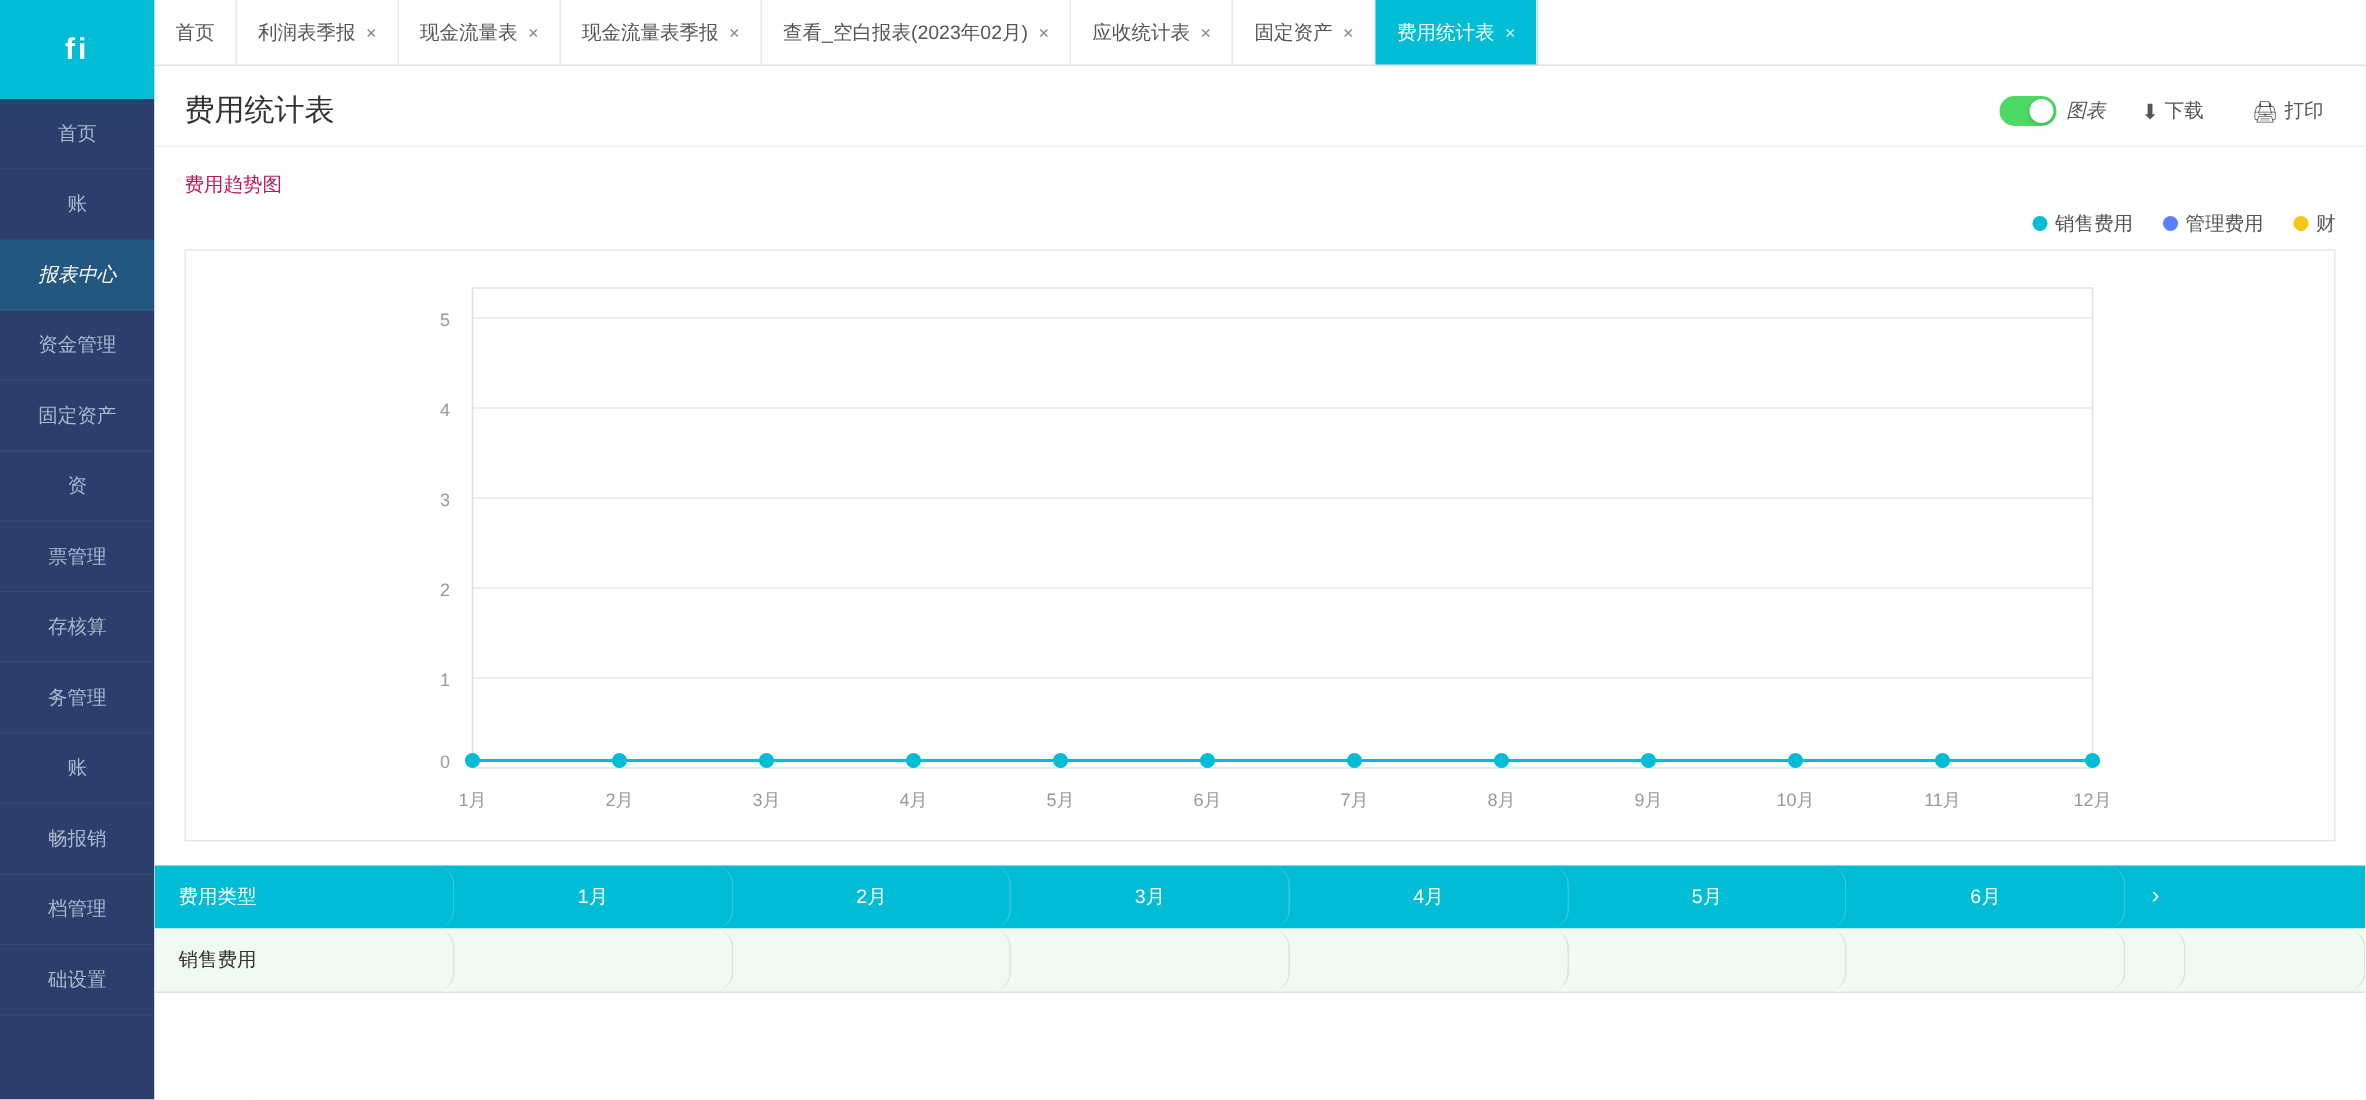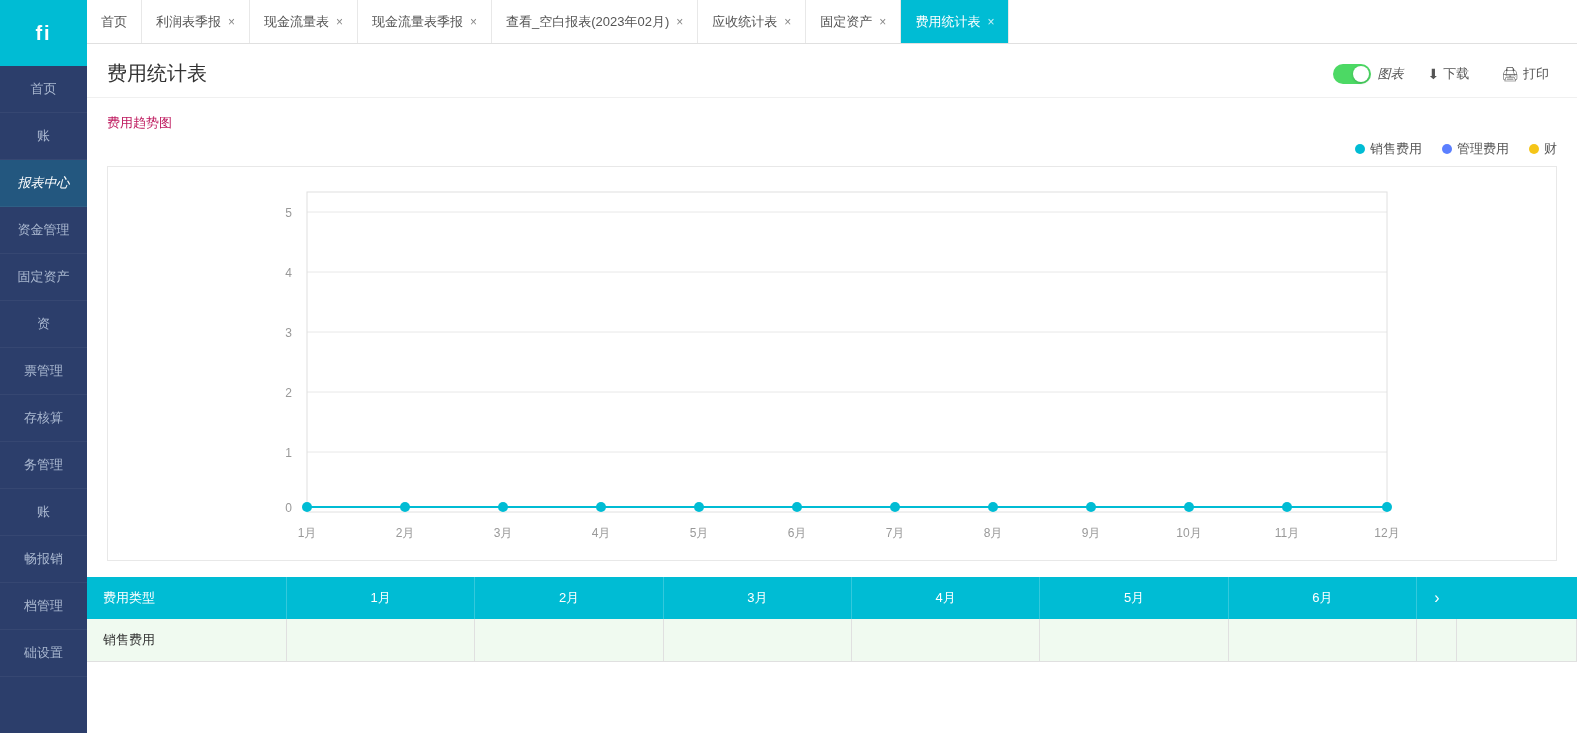--- a/index.html
+++ b/index.html
@@ -1,20 +1,20 @@
 <!DOCTYPE html>
 <html><head>
   <meta charset="utf-8">
   <style>
     * { margin: 0; padding: 0; box-sizing: border-box; }
     body { font-family: 'Microsoft YaHei', Arial, sans-serif; font-size: 13px; display: flex; height: 733px; overflow: hidden; background: #f0f2f5; }
 
     
     .sidebar {
-      width: 87px;
+      width: 103px;
       background: #2c3e6b;
       display: flex;
       flex-direction: column;
       height: 100%;
       flex-shrink: 0;
     }
     .sidebar-logo {
       background: #00bcd4;
       height: 66px;
       display: flex;
@@ -190,20 +190,21 @@
       color: white;
       font-size: 13px;
     }
     .dt-cell {
       padding: 12px 10px;
       text-align: center;
       border-right: 1px solid rgba(255,255,255,0.2);
       display: flex;
       align-items: center;
       justify-content: center;
+      border-radius: 13px;
     }
     .dt-cell:last-child { border-right: none; }
     .dt-cell-left { justify-content: flex-start; padding-left: 16px; }
     .nav-btn {
       background: none;
       border: none;
       color: white;
       font-size: 16px;
       cursor: pointer;
       display: flex;

